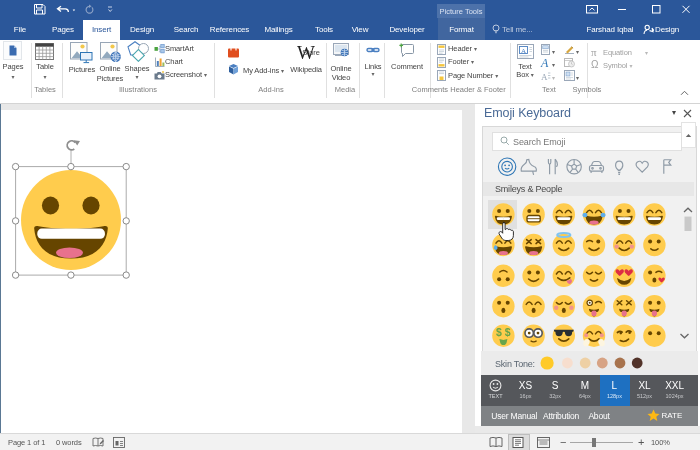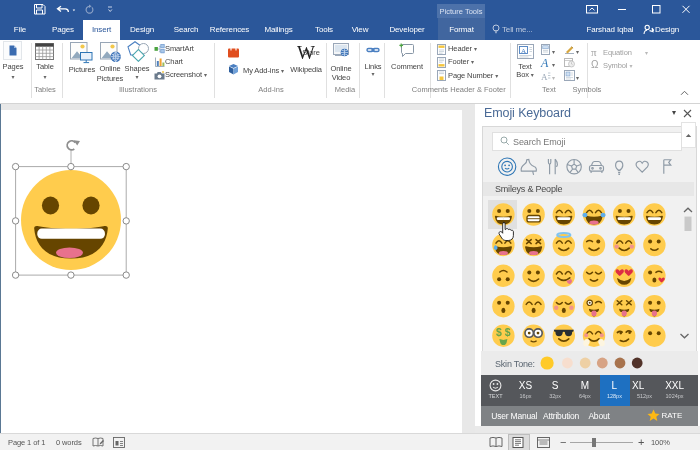--- a/index.html
+++ b/index.html
@@ -601,21 +601,21 @@
   </svg>
   <div class="abs" style="left:8px;top:289px;width:25px;text-align:center;font-size:5.5px;color:#d7d8da;">TEXT</div>
   <div class="abs" style="left:38px;top:276px;width:25px;text-align:center;font-size:10px;color:#fff;">XS</div>
   <div class="abs" style="left:38px;top:289px;width:25px;text-align:center;font-size:5.5px;color:#c9cacd;">16px</div>
   <div class="abs" style="left:67.6px;top:276px;width:25px;text-align:center;font-size:10px;color:#fff;">S</div>
   <div class="abs" style="left:67.6px;top:289px;width:25px;text-align:center;font-size:5.5px;color:#c9cacd;">32px</div>
   <div class="abs" style="left:97.4px;top:276px;width:25px;text-align:center;font-size:10px;color:#fff;">M</div>
   <div class="abs" style="left:97.4px;top:289px;width:25px;text-align:center;font-size:5.5px;color:#c9cacd;">64px</div>
   <div class="abs" style="left:126.9px;top:276px;width:25px;text-align:center;font-size:10px;color:#fff;">L</div>
   <div class="abs" style="left:126.9px;top:289px;width:25px;text-align:center;font-size:5.5px;color:#dce9f7;">128px</div>
-  <div class="abs" style="left:157px;top:276px;width:25px;text-align:left;font-size:10px;color:#fff;">XL</div>
+  <div class="abs" style="left:157px;top:276px;width:25px;text-align:center;font-size:10px;color:#fff;">XL</div>
   <div class="abs" style="left:157px;top:289px;width:25px;text-align:center;font-size:5.5px;color:#c9cacd;">512px</div>
   <div class="abs" style="left:187.1px;top:276px;width:25px;text-align:center;font-size:10px;color:#fff;">XXL</div>
   <div class="abs" style="left:187.1px;top:289px;width:25px;text-align:center;font-size:5.5px;color:#c9cacd;">1024px</div>
 
   <div class="abs" style="left:5.5px;top:302.3px;width:217px;height:19.6px;background:#7f8285;"></div>
   <div class="abs" style="left:16.3px;top:306.5px;font-size:8.5px;letter-spacing:-0.2px;color:#fff;">User Manual</div>
   <div class="abs" style="left:68px;top:306.5px;font-size:8.5px;letter-spacing:-0.2px;color:#fff;">Attribution</div>
   <div class="abs" style="left:113.4px;top:306.5px;font-size:8.5px;letter-spacing:-0.2px;color:#fff;">About</div>
   <svg class="abs" style="left:172px;top:305px" width="13" height="13" viewBox="0 0 13 13">
       <path d="M6.5 0.5 l1.8 4 4.2 0.4 -3.2 2.8 1 4.2 -3.8 -2.3 -3.8 2.3 1 -4.2 -3.2 -2.8 4.2 -0.4 z" fill="#fdb813"></path>

